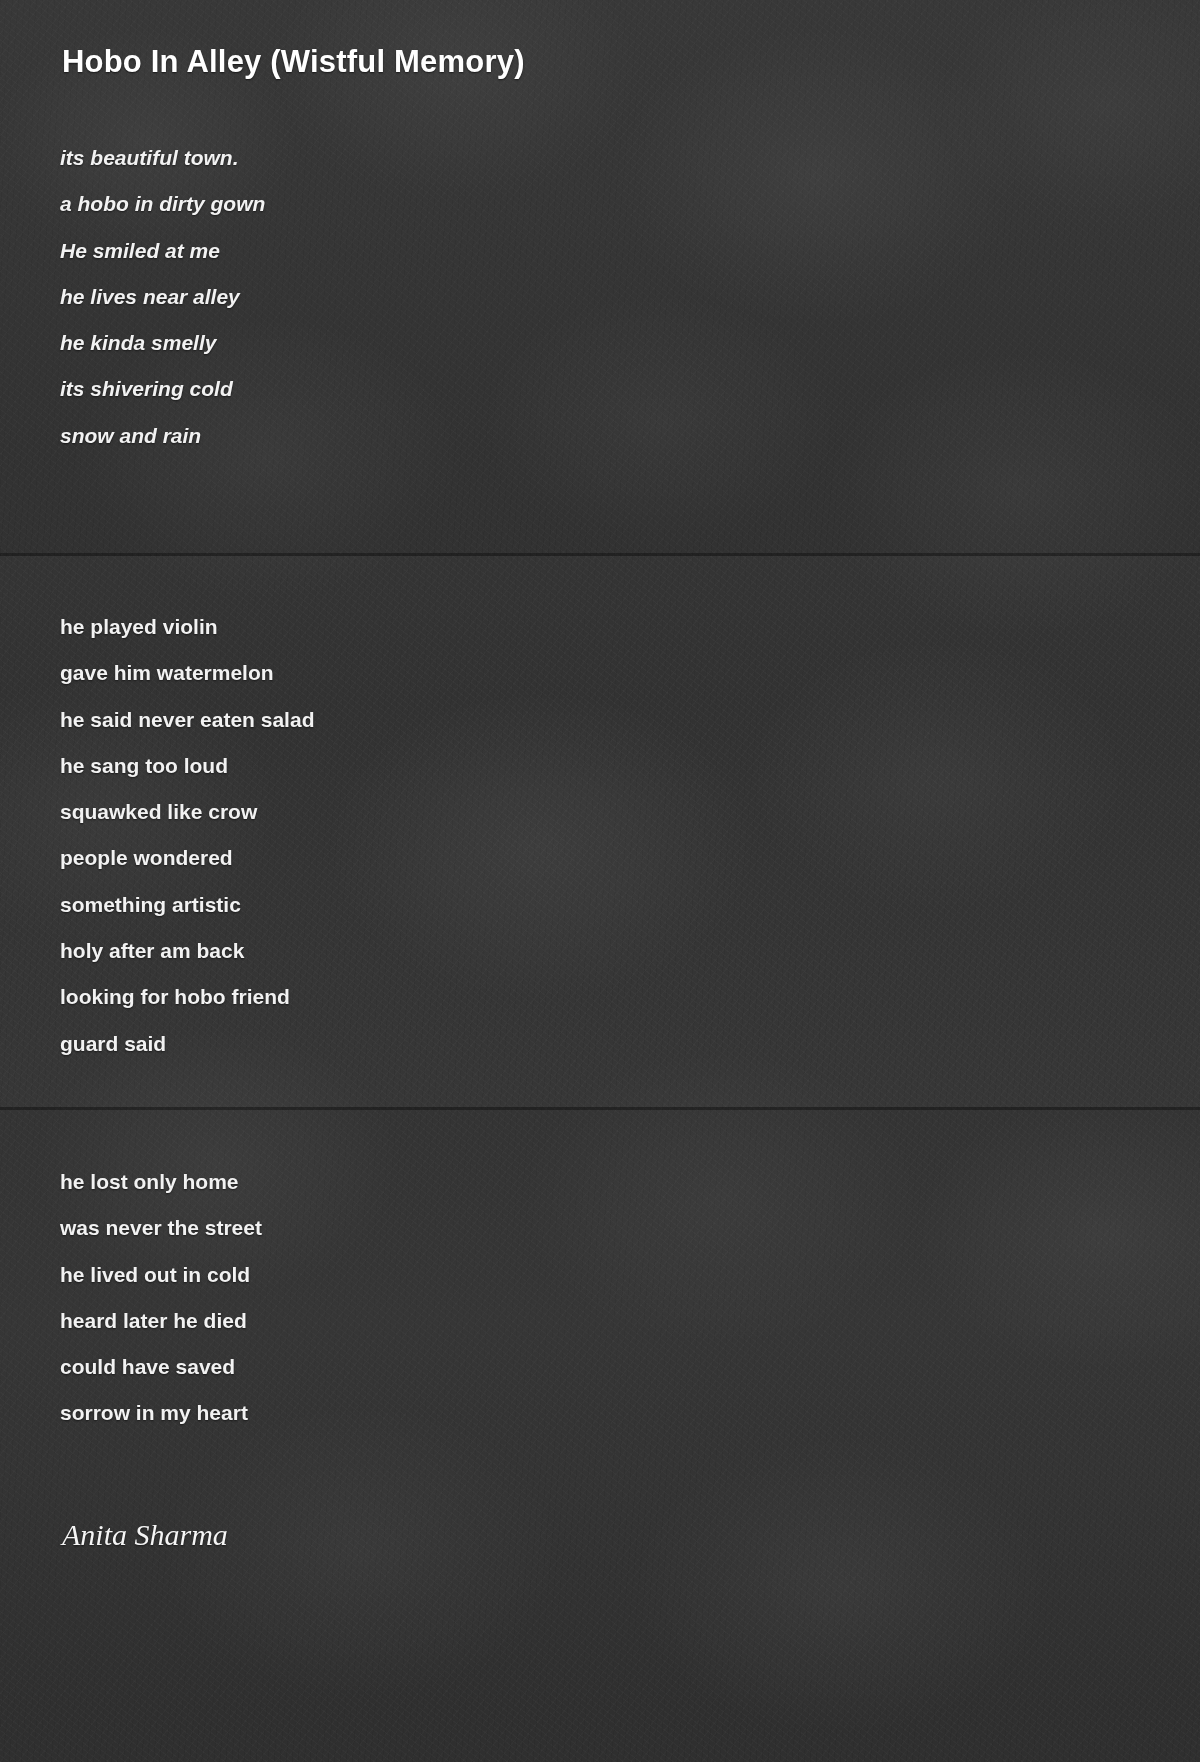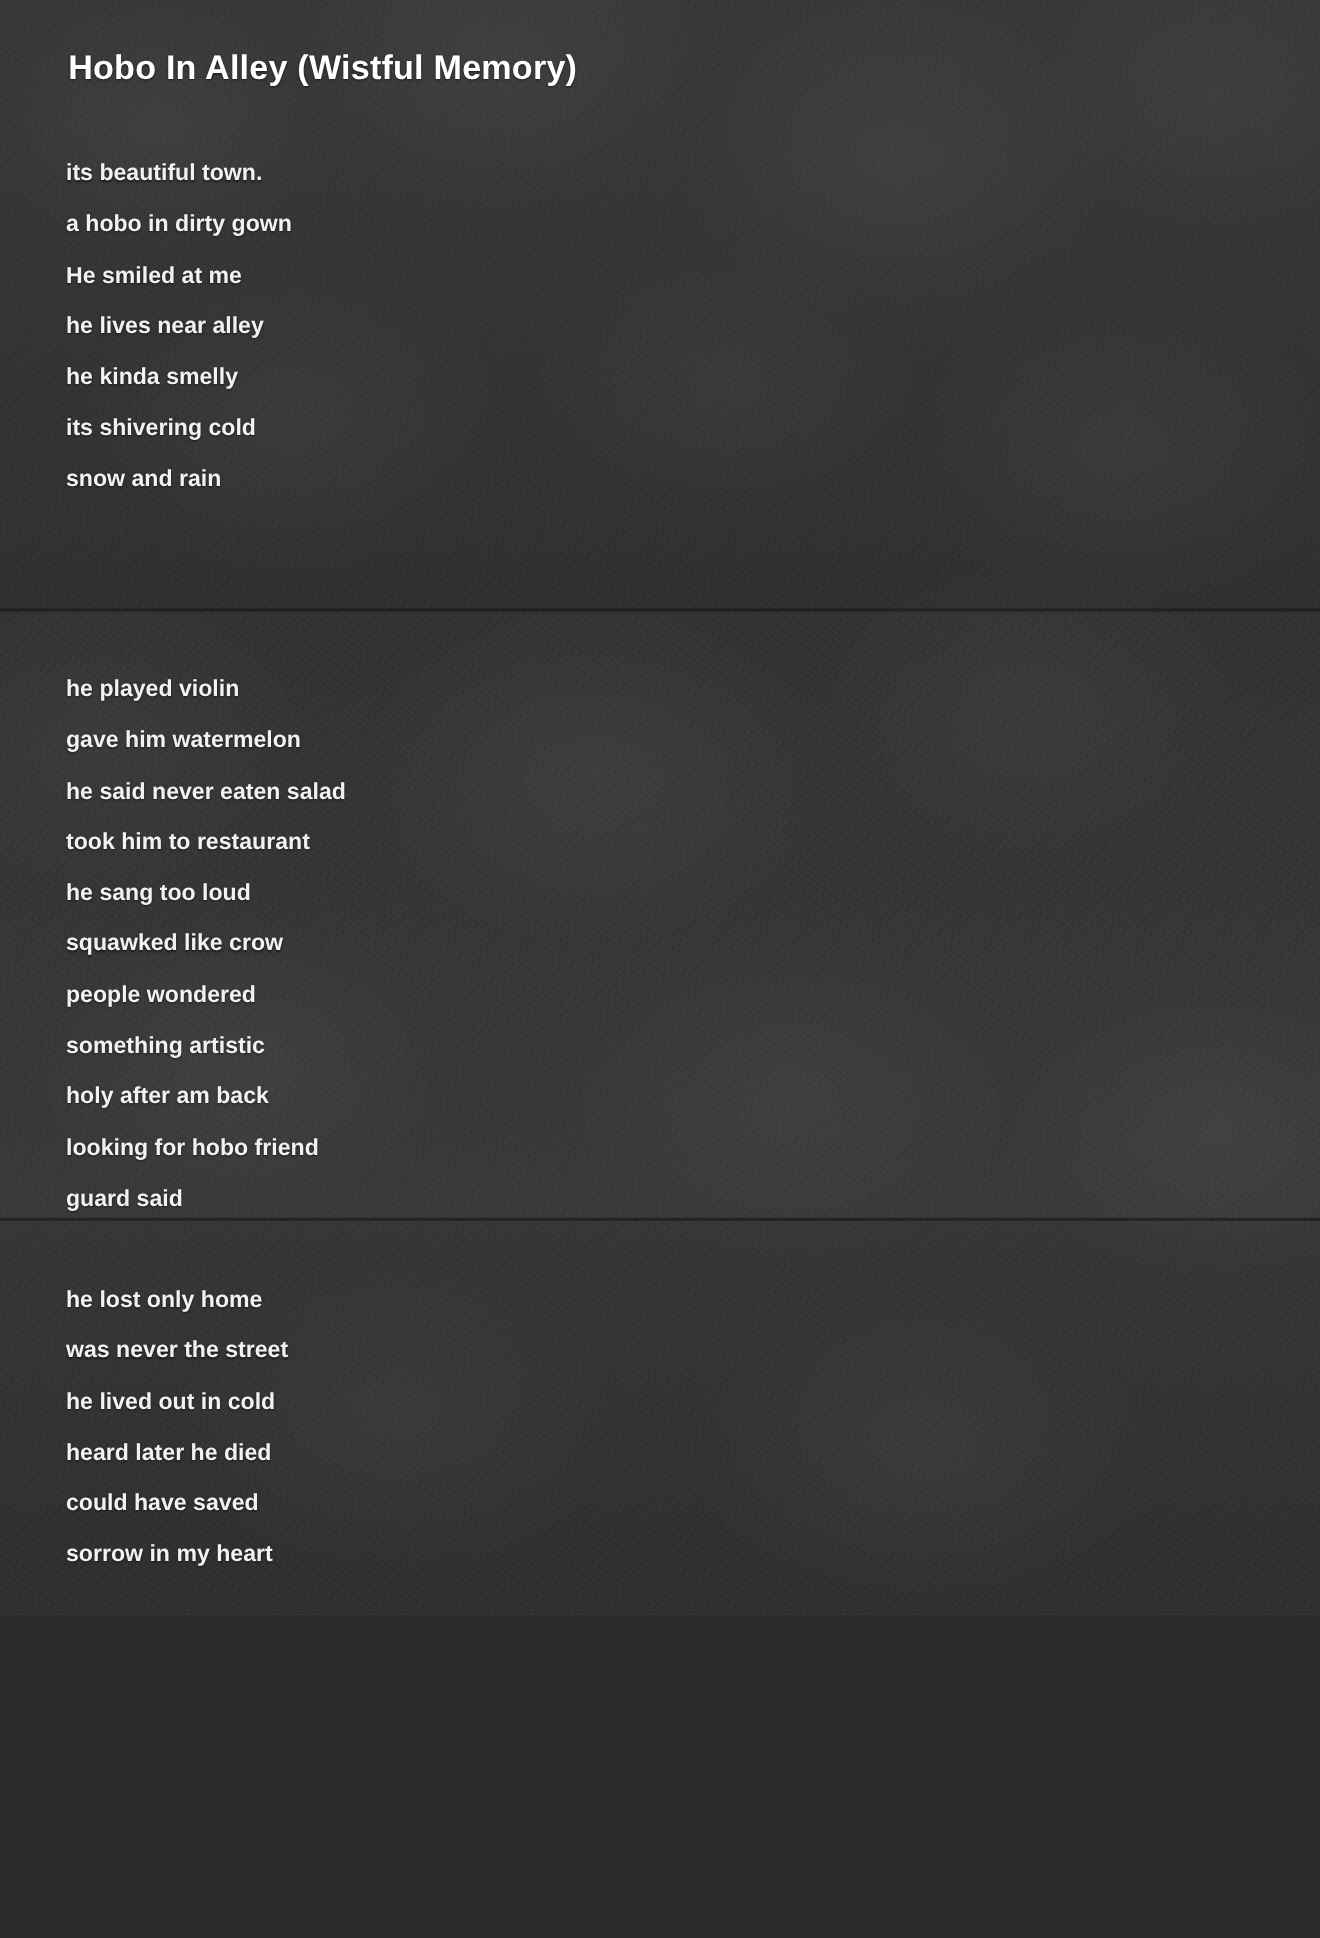--- a/index.html
+++ b/index.html
@@ -6,23 +6,23 @@
     margin: 0;
     padding: 0;
     background: #2c2c2c;
   }
   body {
     font-family: "Liberation Sans", sans-serif;
   }
   .page {
     position: relative;
     width: 1200px;
-    height: 1468px;
+    height: 1762px;
     overflow: hidden;
-    background-color: #a21caf;
+    background-color: #0369a1;
   }
   
   .bg-texture {
     position: absolute;
     inset: 0;
     background-color: #3b3b3b;
     background-image:
       radial-gradient(ellipse 260px 190px at 12% 8%, rgba(255,255,255,0.055), rgba(255,255,255,0) 60%),
       radial-gradient(ellipse 300px 220px at 38% 4%, rgba(255,255,255,0.05), rgba(255,255,255,0) 62%),
       radial-gradient(ellipse 340px 250px at 68% 10%, rgba(255,255,255,0.06), rgba(255,255,255,0) 60%),
@@ -74,21 +74,21 @@
     font-size: 31px;
     font-weight: bold;
     color: #ffffff;
     letter-spacing: 0.2px;
     text-shadow: 0 1px 2px rgba(0,0,0,0.6);
   }
   .stanza {
     position: absolute;
     left: 60px;
   }
-  .stanza-1 { top: 135px; }
+  .stanza-1 { top: 135px; font-style: italic; }
   .stanza-2 { top: 604px; }
   .stanza-3 { top: 1159px; }
   .poem-line {
     font-size: 21px;
     font-weight: bold;
     color: #f2f2f2;
     line-height: 46.3px;
     white-space: pre;
     text-shadow: 0 1px 2px rgba(0,0,0,0.55);
   }
@@ -125,21 +125,20 @@
       <div class="poem-line">he lives near alley</div>
       <div class="poem-line">he kinda smelly</div>
       <div class="poem-line">its shivering cold</div>
       <div class="poem-line">snow and rain</div>
     </div>
 
     <div class="stanza stanza-2">
       <div class="poem-line">he played violin</div>
       <div class="poem-line">gave him watermelon</div>
       <div class="poem-line">he said never eaten salad</div>
-      <div class="poem-line">took him to restaurant</div>
       <div class="poem-line">he sang too loud</div>
       <div class="poem-line">squawked like crow</div>
       <div class="poem-line">people wondered</div>
       <div class="poem-line">something artistic</div>
       <div class="poem-line">holy after am back</div>
       <div class="poem-line">looking for hobo friend</div>
       <div class="poem-line">guard said</div>
     </div>
 
     <div class="stanza stanza-3">

